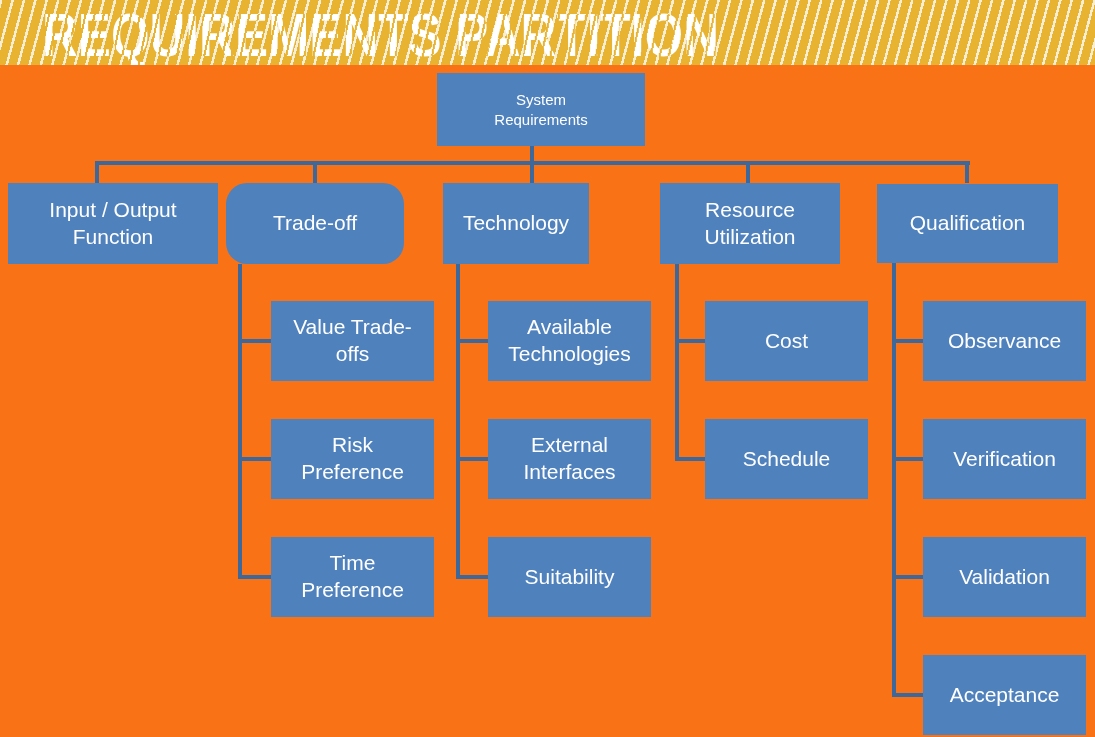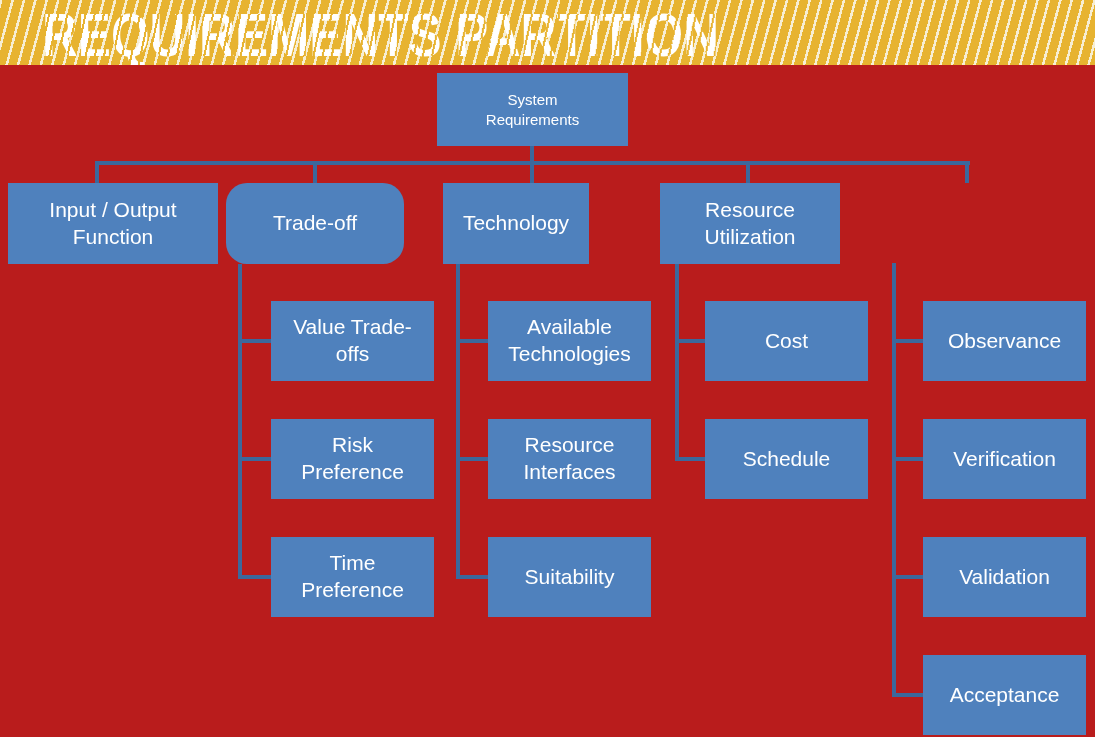--- a/index.html
+++ b/index.html
@@ -3,21 +3,21 @@
 <meta charset="utf-8">
 <style>
   :root{
     --banner-gold:#e7b330;
     --stripe-pale:#f7eed3;
     --node-blue:#4f81bd;
     --connector-blue:#3c689c;
   }
   html,body{margin:0;padding:0;background:#fff;}
   #stage{
-    position:relative;width:1095px;height:737px;background:#b91c1c;overflow:hidden;
+    position:relative;width:1095px;height:737px;background:#f97316;overflow:hidden;
     font-family:"Liberation Sans",sans-serif;
   }
   
   .banner{
     position:absolute;left:0;top:0;width:1095px;height:65px;
     background:
       repeating-linear-gradient(105deg,
         var(--stripe-pale) 0 2.5px, transparent 2.5px 11px),
       var(--banner-gold);
   }
@@ -33,21 +33,21 @@
         var(--banner-gold) 0 2.5px, #fff 2.5px 11px);
       -webkit-background-clip:text;background-clip:text;color:transparent;
     }
   }
   
   .node{
     position:absolute;background:var(--node-blue);color:#fff;
     display:flex;align-items:center;justify-content:center;text-align:center;
     line-height:1.28;box-sizing:border-box;
   }
-  .n-root{left:437px;top:73px;width:191px;height:73px;font-size:15px;padding:10px 40px;}
+  .n-root{left:437px;top:73px;width:208px;height:73px;font-size:15px;padding:10px 40px;}
   .l1{top:183px;height:81px;font-size:21px;padding:0 4px;}
   .n-io{left:8px;width:210px;}
   .n-tradeoff{left:226px;width:178px;border-radius:21px;}
   .n-tech{left:443px;width:146px;}
   .n-resource{left:660px;width:180px;}
   .n-qual{left:877px;top:184px;width:181px;height:79px;}
   .child{width:163px;height:80px;font-size:21px;padding:0 13px;}
   .r1{top:301px}.r2{top:419px}.r3{top:537px}.r4{top:655px}
   .c-tradeoff{left:271px}.c-tech{left:488px}.c-resource{left:705px}.c-qual{left:923px}
   
@@ -104,27 +104,28 @@
   <div class="line h elbow e2 e-qual"></div>
   <div class="line h elbow e3 e-qual"></div>
   <div class="line h elbow e4 e-qual"></div>
 
   <div class="node n-root">System Requirements</div>
 
   <div class="node l1 n-io">Input / Output Function</div>
   <div class="node l1 n-tradeoff">Trade-off</div>
   <div class="node l1 n-tech">Technology</div>
   <div class="node l1 n-resource">Resource Utilization</div>
+  <div class="node l1 n-qual">Qualification</div>
 
   <div class="node child c-tradeoff r1">Value Trade-offs</div>
   <div class="node child c-tradeoff r2">Risk Preference</div>
   <div class="node child c-tradeoff r3">Time Preference</div>
 
   <div class="node child c-tech r1">Available Technologies</div>
-  <div class="node child c-tech r2">Resource Interfaces</div>
+  <div class="node child c-tech r2">External Interfaces</div>
   <div class="node child c-resource r1">Cost</div>
 
   <div class="node child c-tech r3">Suitability</div>
   <div class="node child c-resource r2">Schedule</div>
 
   <div class="node child c-qual r1">Observance</div>
   <div class="node child c-qual r2">Verification</div>
   <div class="node child c-qual r3">Validation</div>
   <div class="node child c-qual r4">Acceptance</div>
 

